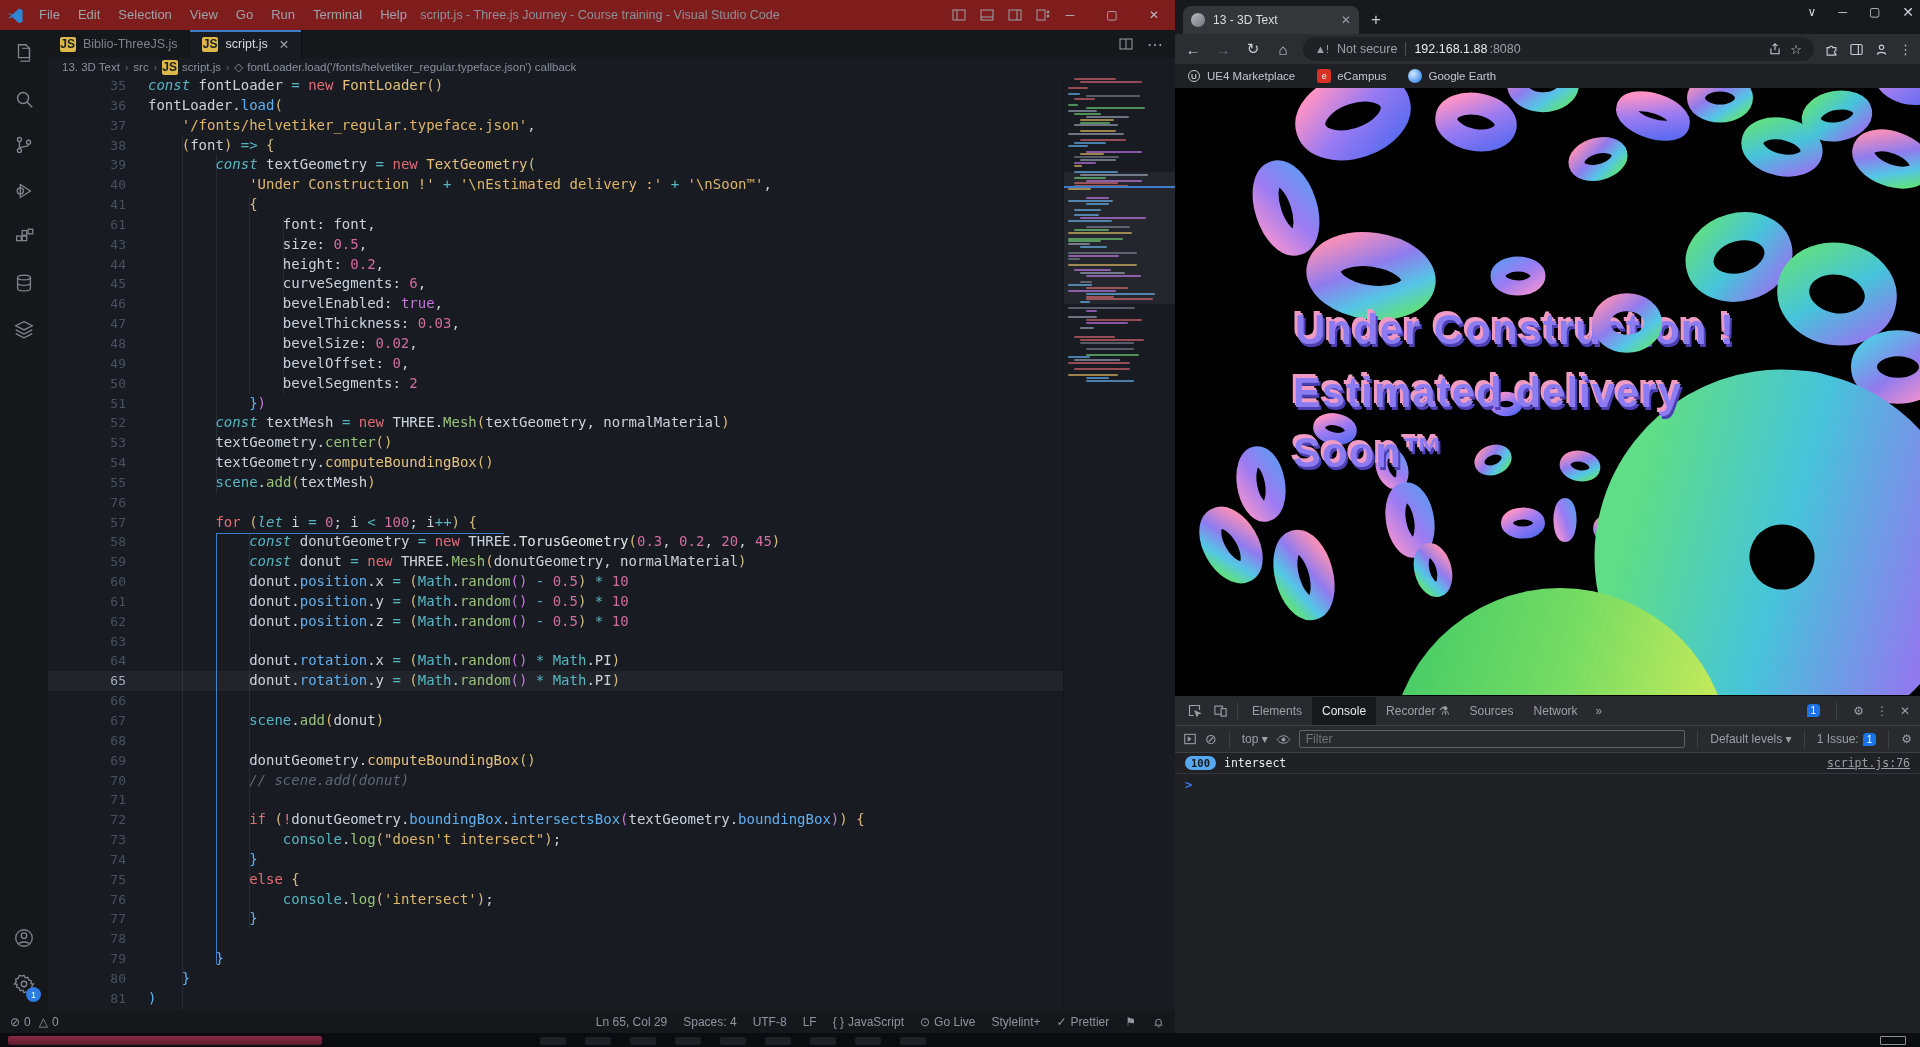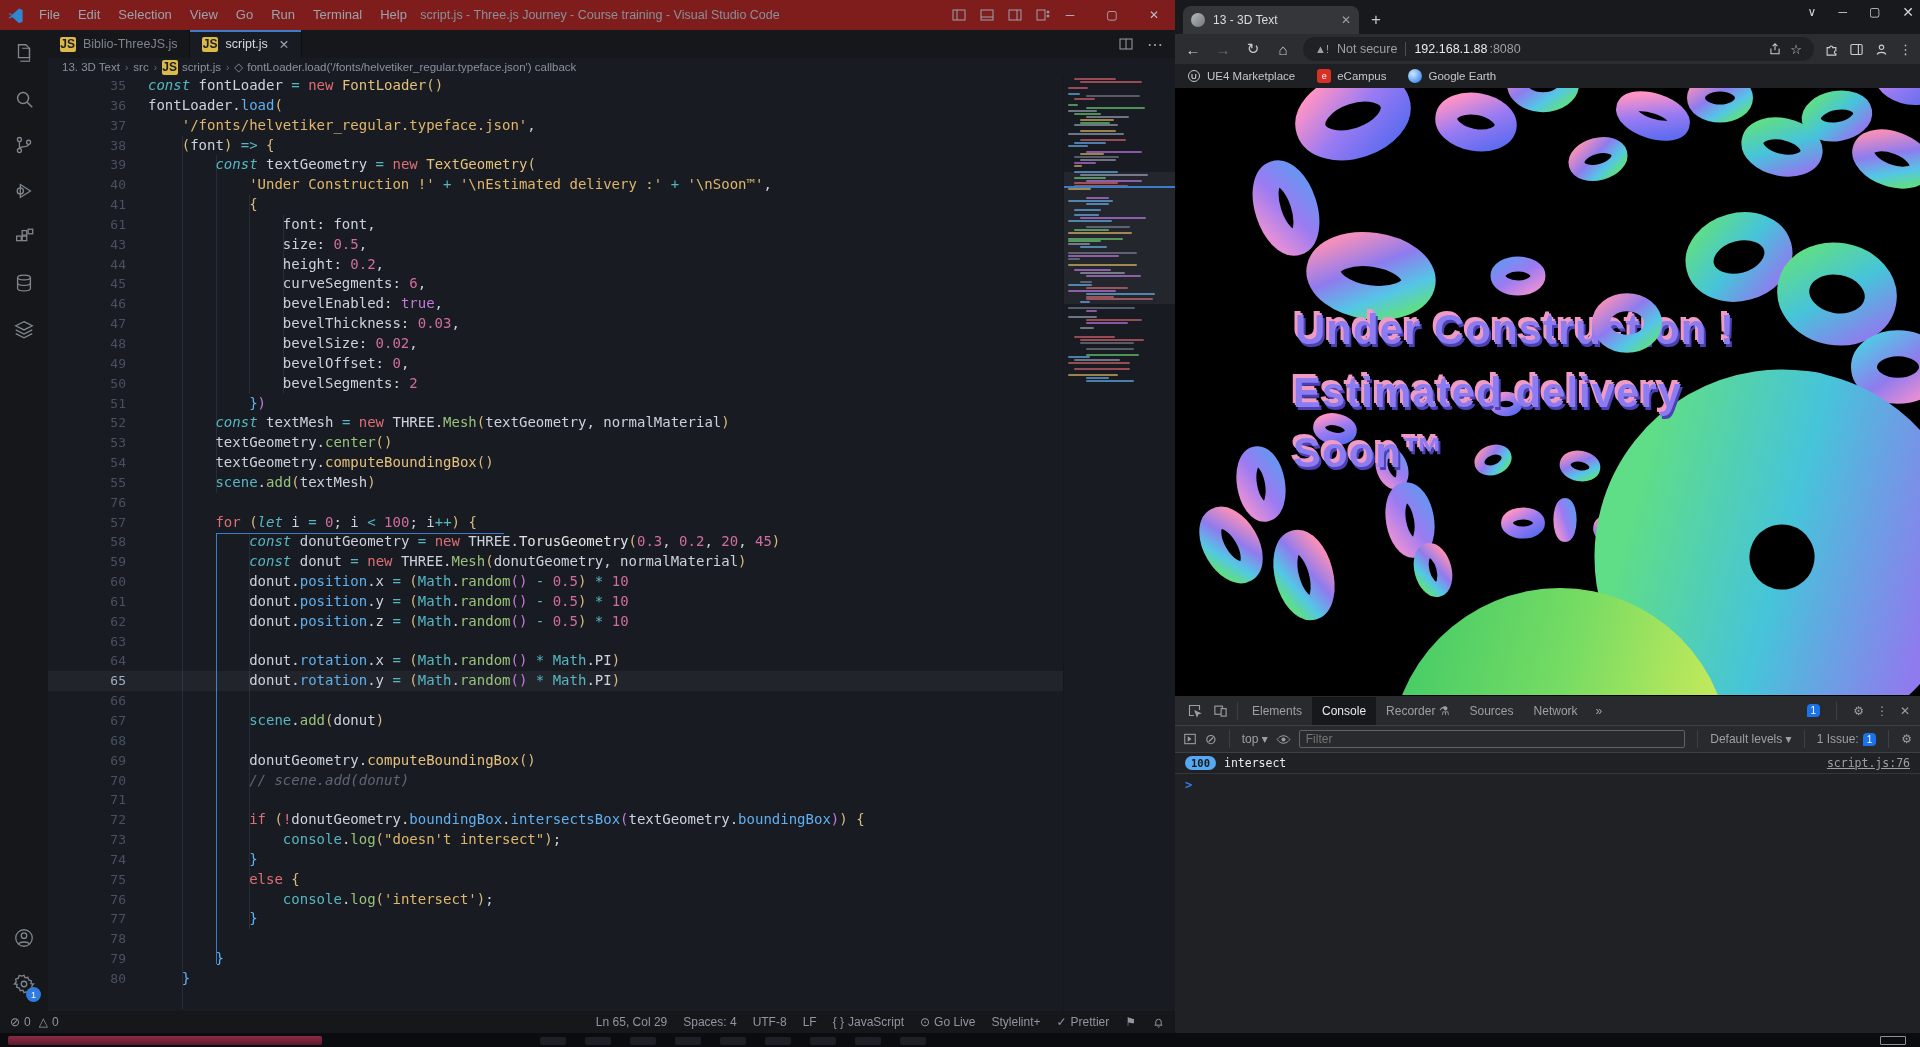--- a/index.html
+++ b/index.html
@@ -315,20 +315,21 @@
             <div class="code-row"><div class="ln">71</div><pre></pre></div>
             <div class="code-row"><div class="ln">72</div><pre>            <span class="k2">if</span> <span class="b0">(</span><span class="k2">!</span>donutGeometry.<span class="blu">boundingBox</span>.<span class="blu">intersectsBox</span><span class="b1">(</span>textGeometry.<span class="blu">boundingBox</span><span class="b1">)</span><span class="b0">)</span> <span class="b0">{</span></pre></div>
             <div class="code-row"><div class="ln">73</div><pre>                <span class="cyn">console</span>.<span class="grn">log</span><span class="b0">(</span><span class="str">"doesn't intersect"</span><span class="b0">)</span>;</pre></div>
             <div class="code-row"><div class="ln">74</div><pre>            <span class="b2">}</span></pre></div>
             <div class="code-row"><div class="ln">75</div><pre>            <span class="k2">else</span> <span class="b0">{</span></pre></div>
             <div class="code-row"><div class="ln">76</div><pre>                <span class="cyn">console</span>.<span class="grn">log</span><span class="b0">(</span><span class="str">'intersect'</span><span class="b0">)</span>;</pre></div>
             <div class="code-row"><div class="ln">77</div><pre>            <span class="b2">}</span></pre></div>
             <div class="code-row"><div class="ln">78</div><pre></pre></div>
             <div class="code-row"><div class="ln">79</div><pre>        <span class="b2">}</span></pre></div>
             <div class="code-row"><div class="ln">80</div><pre>    <span class="b2">}</span></pre></div>
+            <div class="code-row"><div class="ln">81</div><pre><span class="b2">)</span></pre></div>
             <div class="vs-minimap">
               <div class="mm-mark" style="left: 10px; top: 2px; width: 41.6221px; background: rgb(194, 91, 102);"></div>
               <div class="mm-mark" style="left: 16px; top: 4.9px; width: 61.9334px; background: rgb(194, 91, 102);"></div>
               <div class="mm-mark" style="left: 4px; top: 10.7px; width: 19.988px; background: rgb(194, 91, 102);"></div>
               <div class="mm-mark" style="left: 4px; top: 16.5px; width: 12.4636px; background: rgb(90, 160, 216);"></div>
               <div class="mm-mark" style="left: 22px; top: 19.4px; width: 53.9559px; background: rgb(106, 113, 128);"></div>
               <div class="mm-mark" style="left: 10px; top: 22.3px; width: 20.6417px; background: rgb(194, 91, 102);"></div>
               <div class="mm-mark" style="left: 4px; top: 28.1px; width: 9.68674px; background: rgb(96, 184, 106);"></div>
               <div class="mm-mark" style="left: 22px; top: 31px; width: 58.6925px; background: rgb(96, 184, 106);"></div>
               <div class="mm-mark" style="left: 4px; top: 33.9px; width: 29.0186px; background: rgb(138, 147, 165);"></div>

